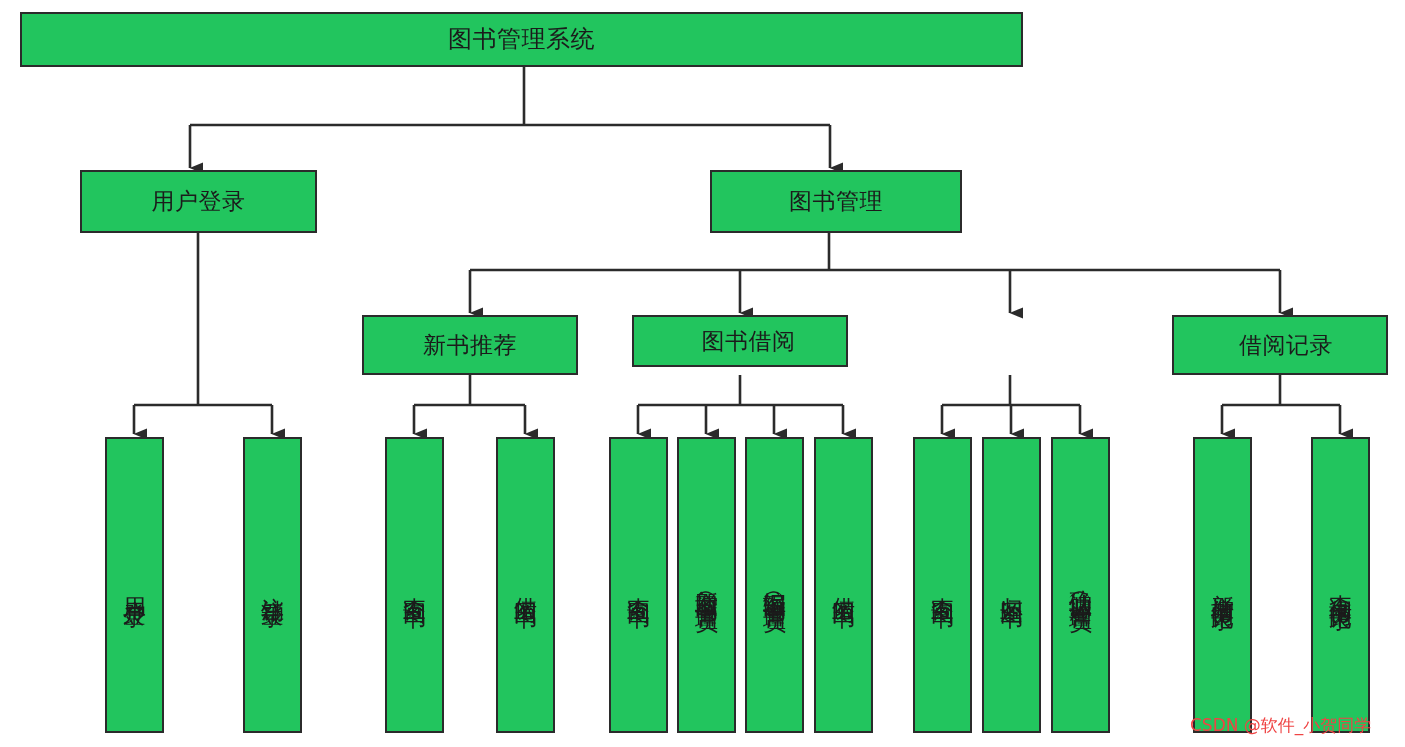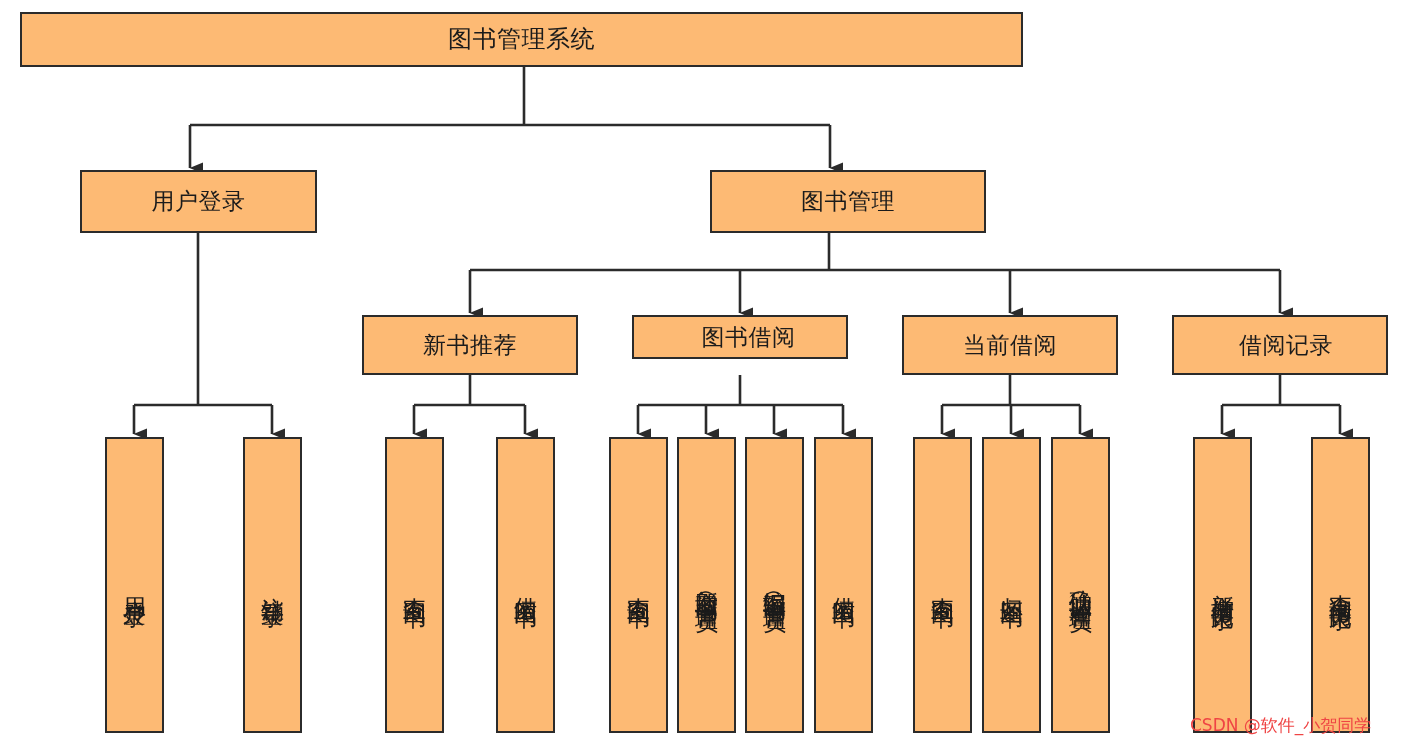--- a/index.html
+++ b/index.html
@@ -22,21 +22,21 @@
     position: absolute;
     left: 0;
     top: 0;
     width: 1405px;
     height: 747px;
     pointer-events: none;
   }
   .node {
     position: absolute;
     box-sizing: border-box;
-    background: #fdba74;
+    background: #22c55e;
     border: 2px solid #2b2b2b;
     display: flex;
     align-items: center;
     justify-content: center;
     color: #1b1b1b;
   }
   .node .lbl {
     display: block;
     text-align: center;
     line-height: 1.06;
@@ -131,32 +131,29 @@
     </g>
   </svg>
 
   <div class="node h root" style="left:20px; top:12px; width:1003px; height:55px;">
     <span class="lbl">图书管理系统</span>
   </div>
 
   <div class="node h" style="left:80px; top:170px; width:237px; height:63px;">
     <span class="lbl">用户登录</span>
   </div>
-  <div class="node h" style="left:710px; top:170px; width:276px; height:63px;">
+  <div class="node h" style="left:710px; top:170px; width:252px; height:63px;">
     <span class="lbl">图书管理</span>
   </div>
 
   <div class="node h" style="left:362px; top:315px; width:216px; height:60px;">
     <span class="lbl">新书推荐</span>
   </div>
-  <div class="node h" style="left:632px; top:315px; width:216px; height:44px;padding-left:17px;">
+  <div class="node h" style="left:632px; top:315px; width:216px; height:52px;padding-left:17px;">
     <span class="lbl">图书借阅</span>
-  </div>
-  <div class="node h" style="left:902px; top:315px; width:216px; height:60px;">
-    <span class="lbl">当前借阅</span>
   </div>
   <div class="node h" style="left:1172px; top:315px; width:216px; height:60px;padding-left:12px;">
     <span class="lbl">借阅记录</span>
   </div>
 
   <div class="node v" style="left:105px; top:437px; width:59px; height:296px;">
     <span class="lbl">用户登录</span>
   </div>
   <div class="node v" style="left:243px; top:437px; width:59px; height:296px;">
     <span class="lbl">注销登录</span>

